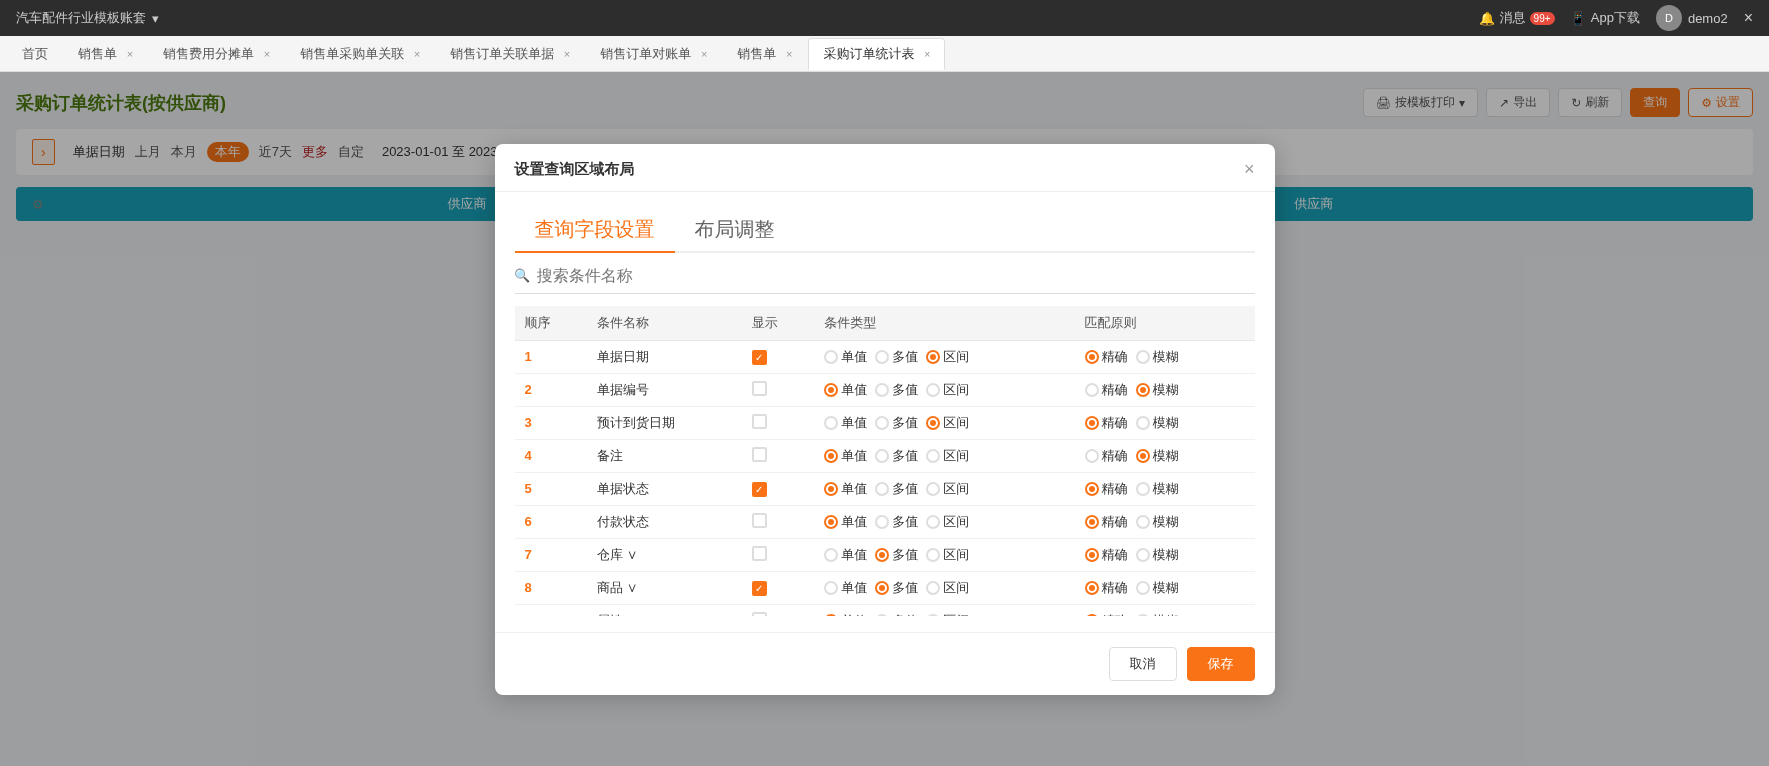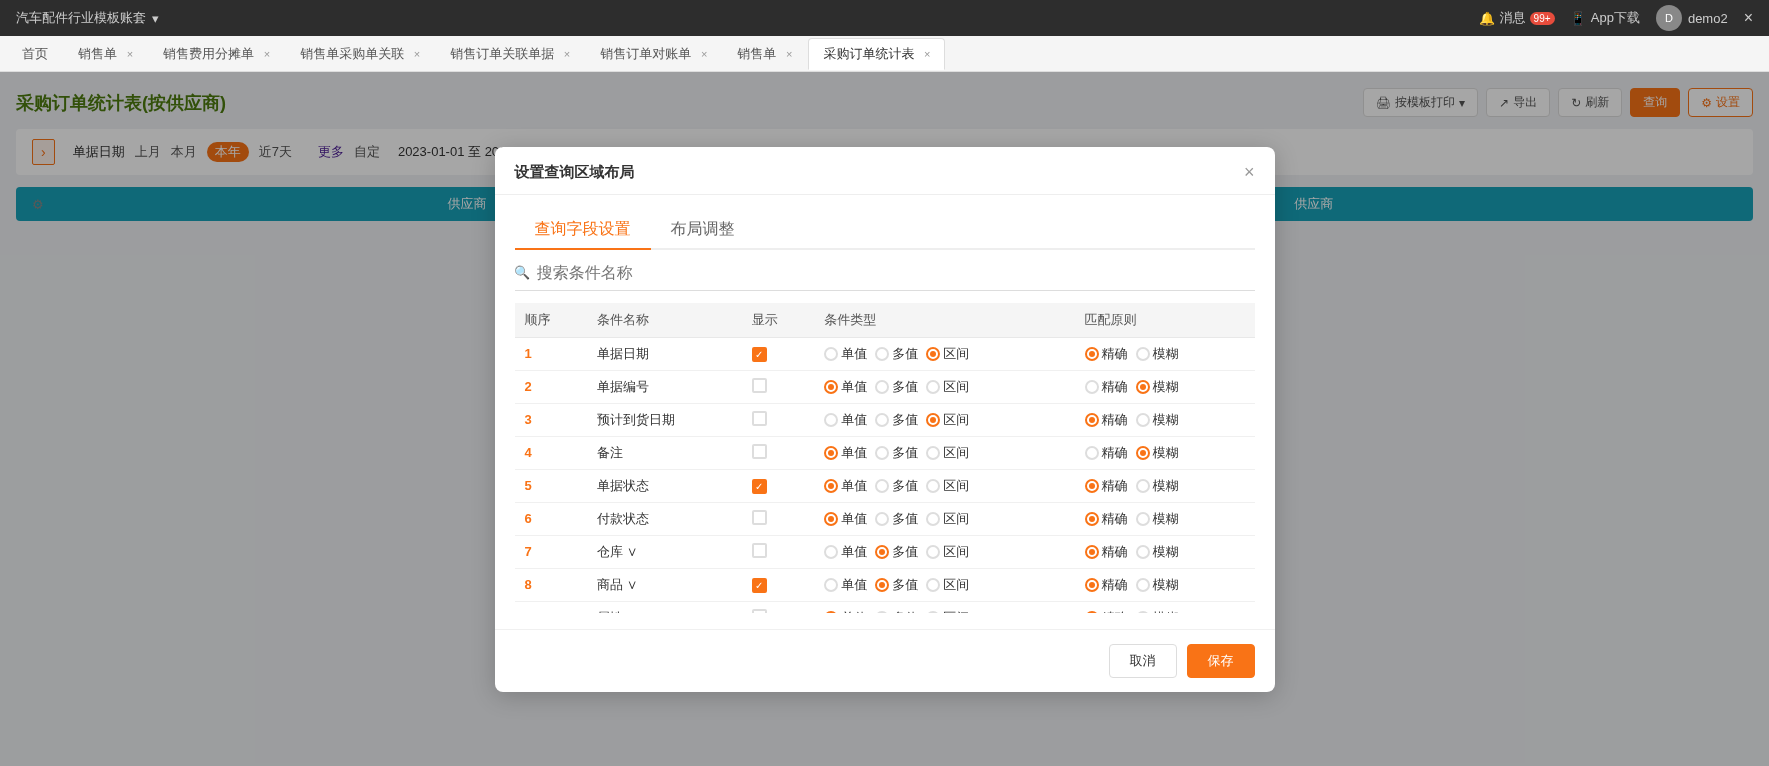--- a/index.html
+++ b/index.html
@@ -116,21 +116,21 @@
       justify-content: flex-end;
       gap: 10px;
       border-top: 1px solid #f0f0f0;
     }
 
     
     .dialog-tabs { display: flex; gap: 0; margin-bottom: 14px; border-bottom: 2px solid #eee; }
     .dialog-tab {
       padding: 8px 20px;
       cursor: pointer;
-      font-size: 16px;
+      font-size: 20px;
       color: #666;
       position: relative;
     }
     .dialog-tab.active { color: #f97316; }
     .dialog-tab.active::after {
       content: '';
       position: absolute;
       bottom: -2px; left: 0; right: 0; height: 2px;
       background: #f97316;
     }
@@ -285,21 +285,21 @@
     </div>
   </div>
 
   <div class="filter-bar">
     <span class="expand-arrow">›</span>
     <span style="color:#333;">单据日期</span>
     <span style="cursor:pointer;color:#555;">上月</span>
     <span style="cursor:pointer;color:#555;">本月</span>
     <span style="background:#f97316;color:white;border-radius:10px;padding:1px 8px;cursor:pointer;">本年</span>
     <span style="cursor:pointer;color:#555;">近7天</span>
-    <span style="cursor:pointer;color:#4c1d95;margin-left:16px;">更多</span>
+    <span style="cursor:pointer;color:#b91c1c;">更多</span>
     <span style="cursor:pointer;color:#555;">自定</span>
     <span style="color:#333;margin-left:8px;">2023-01-01 至 2023-12-31</span>
     <span class="more-dots">···</span>
   </div>
 
   <div class="table-area">
     <div class="teal-header">
       <span class="settings-icon">⚙</span>
       <span style="flex:1;text-align:center;">供应商</span>
       <span style="flex:1;text-align:center;">供应商</span>

